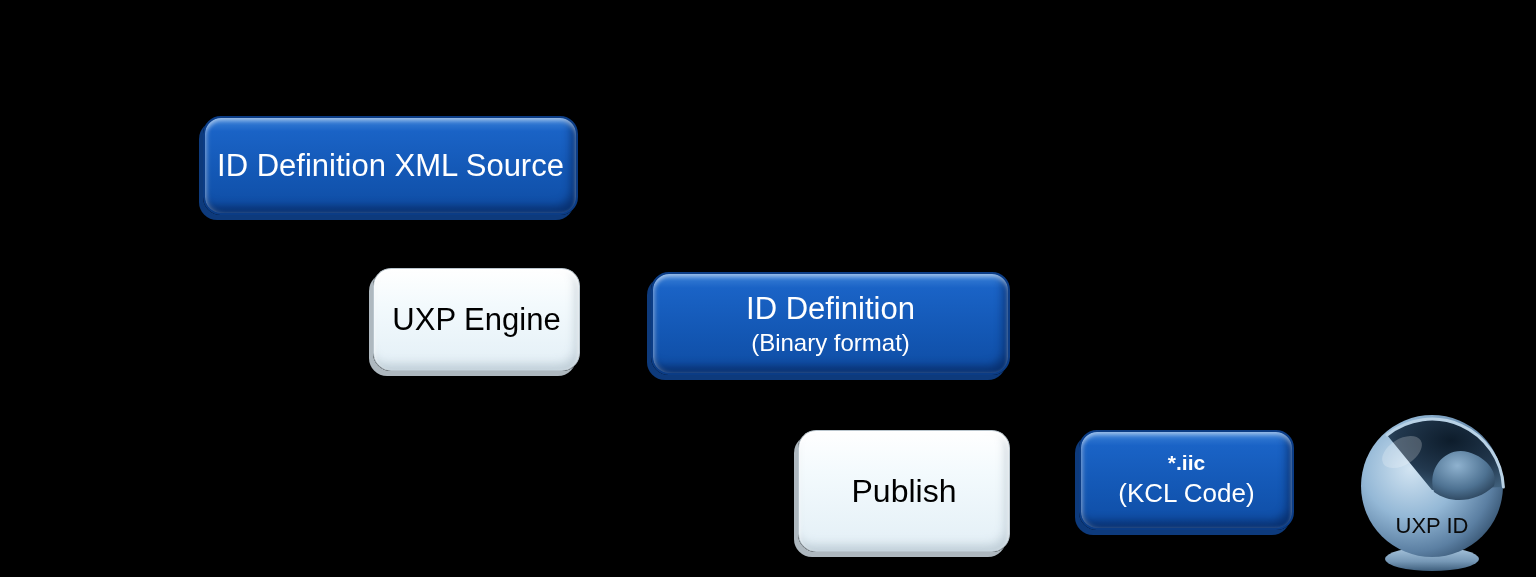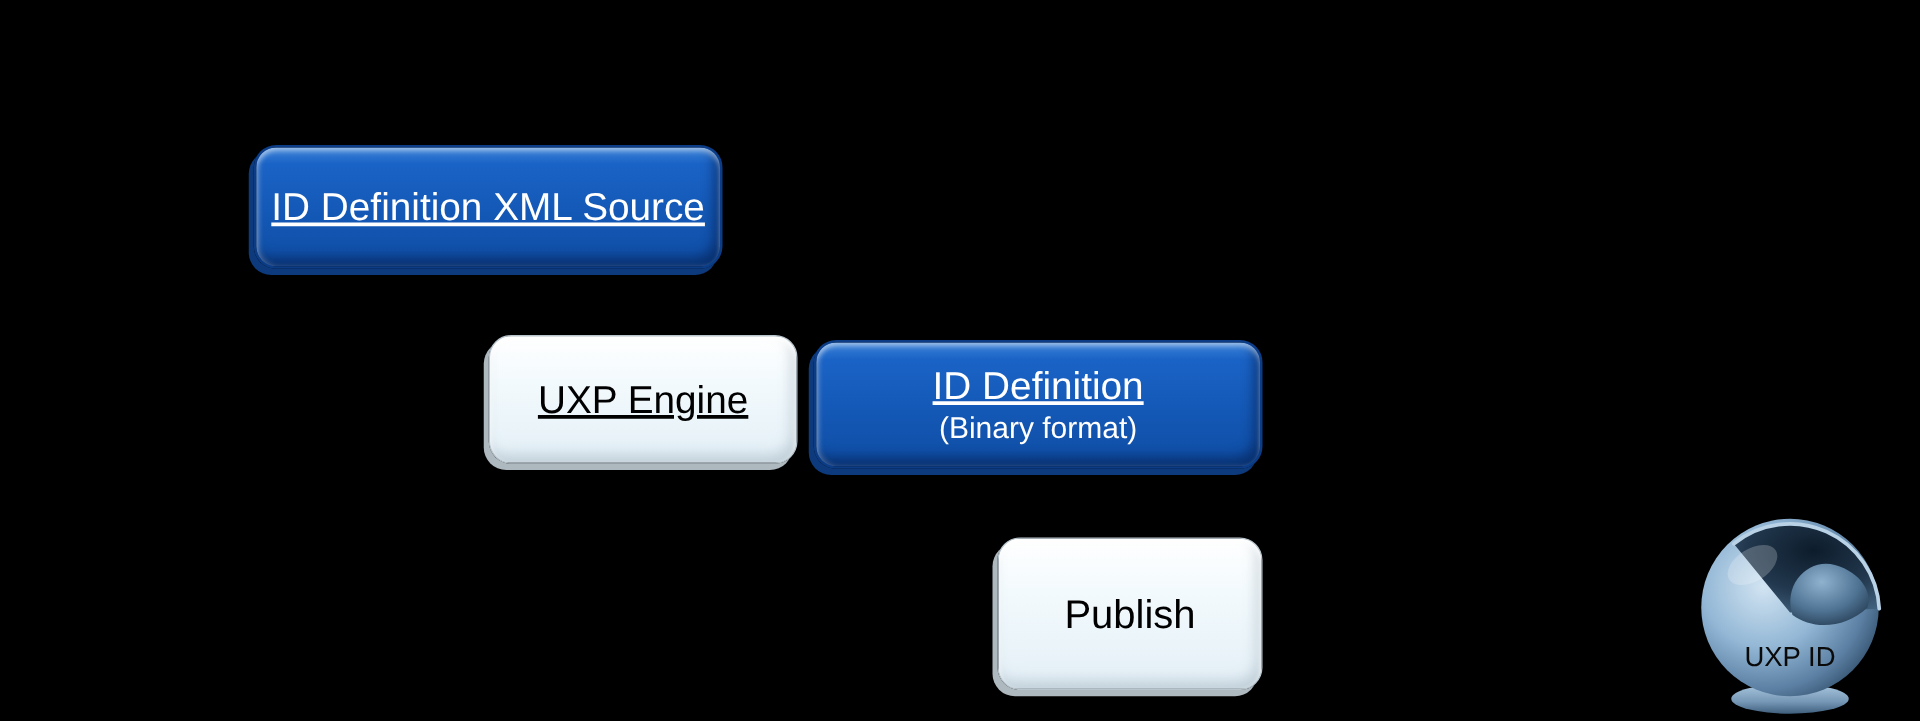--- a/index.html
+++ b/index.html
@@ -36,28 +36,28 @@
     background:linear-gradient(180deg,#ffffff 0%,#f3fafd 35%,#e3eff6 100%);
     border:1px solid #b9c5cd;
     border-radius:18px;
     color:#000;
     box-shadow:
       inset 0 3px 5px #ffffff,
       inset -4px -6px 10px rgba(125,145,160,.35),
       -4px 5px 0 #aeb8bf,
       -6px 8px 8px rgba(0,0,0,.55);
   }
-  .label-main{font-size:31px;text-decoration:underline;}
+  .label-main{font-size:31px;}
   .label-lg{font-size:32px;}
   .label-sub{font-size:24px;margin-top:2px;}
   .label-small-bold{font-size:21px;font-weight:bold;}
   .label-sub-md{font-size:26px;margin-top:4px;}
 
   #node-xml-source   {left:203px; top:116px; width:375px; height:99px;}
-  #node-uxp-engine   {left:391px; top:268px; width:247px; height:103px;}
+  #node-uxp-engine   {left:373px; top:268px; width:207px; height:103px;}
   #node-id-def-bin   {left:651px; top:272px; width:359px; height:103px;}
   #node-publish      {left:798px; top:430px; width:212px; height:122px;}
   #node-iic          {left:1079px;top:430px; width:215px; height:100px;}
 
   #sphere-wrap{position:absolute;left:1356px;top:406px;width:152px;height:168px;}
   #sphere-wrap svg{display:block;width:152px;height:168px;}
 </style>
 </head>
 <body>
 
@@ -73,20 +73,24 @@
 
   <div class="node blue" id="node-id-def-bin">
     <span class="label-main">ID Definition</span>
     <span class="label-sub">(Binary format)</span>
   </div>
 
   <div class="node light" id="node-publish">
     <span class="label-lg">Publish</span>
   </div>
 
+  <div class="node blue" id="node-iic">
+    <span class="label-small-bold">*.iic</span>
+    <span class="label-sub-md">(KCL Code)</span>
+  </div>
 
   <div id="sphere-wrap">
     <svg viewBox="0 0 152 168" xmlns="http://www.w3.org/2000/svg">
       <defs>
         <radialGradient id="gSphere" cx="35%" cy="38%" r="75%">
           <stop offset="0%" stop-color="#d2e4f2"></stop>
           <stop offset="45%" stop-color="#94b8d6"></stop>
           <stop offset="78%" stop-color="#5b7fa2"></stop>
           <stop offset="100%" stop-color="#2e4a66"></stop>
         </radialGradient>

